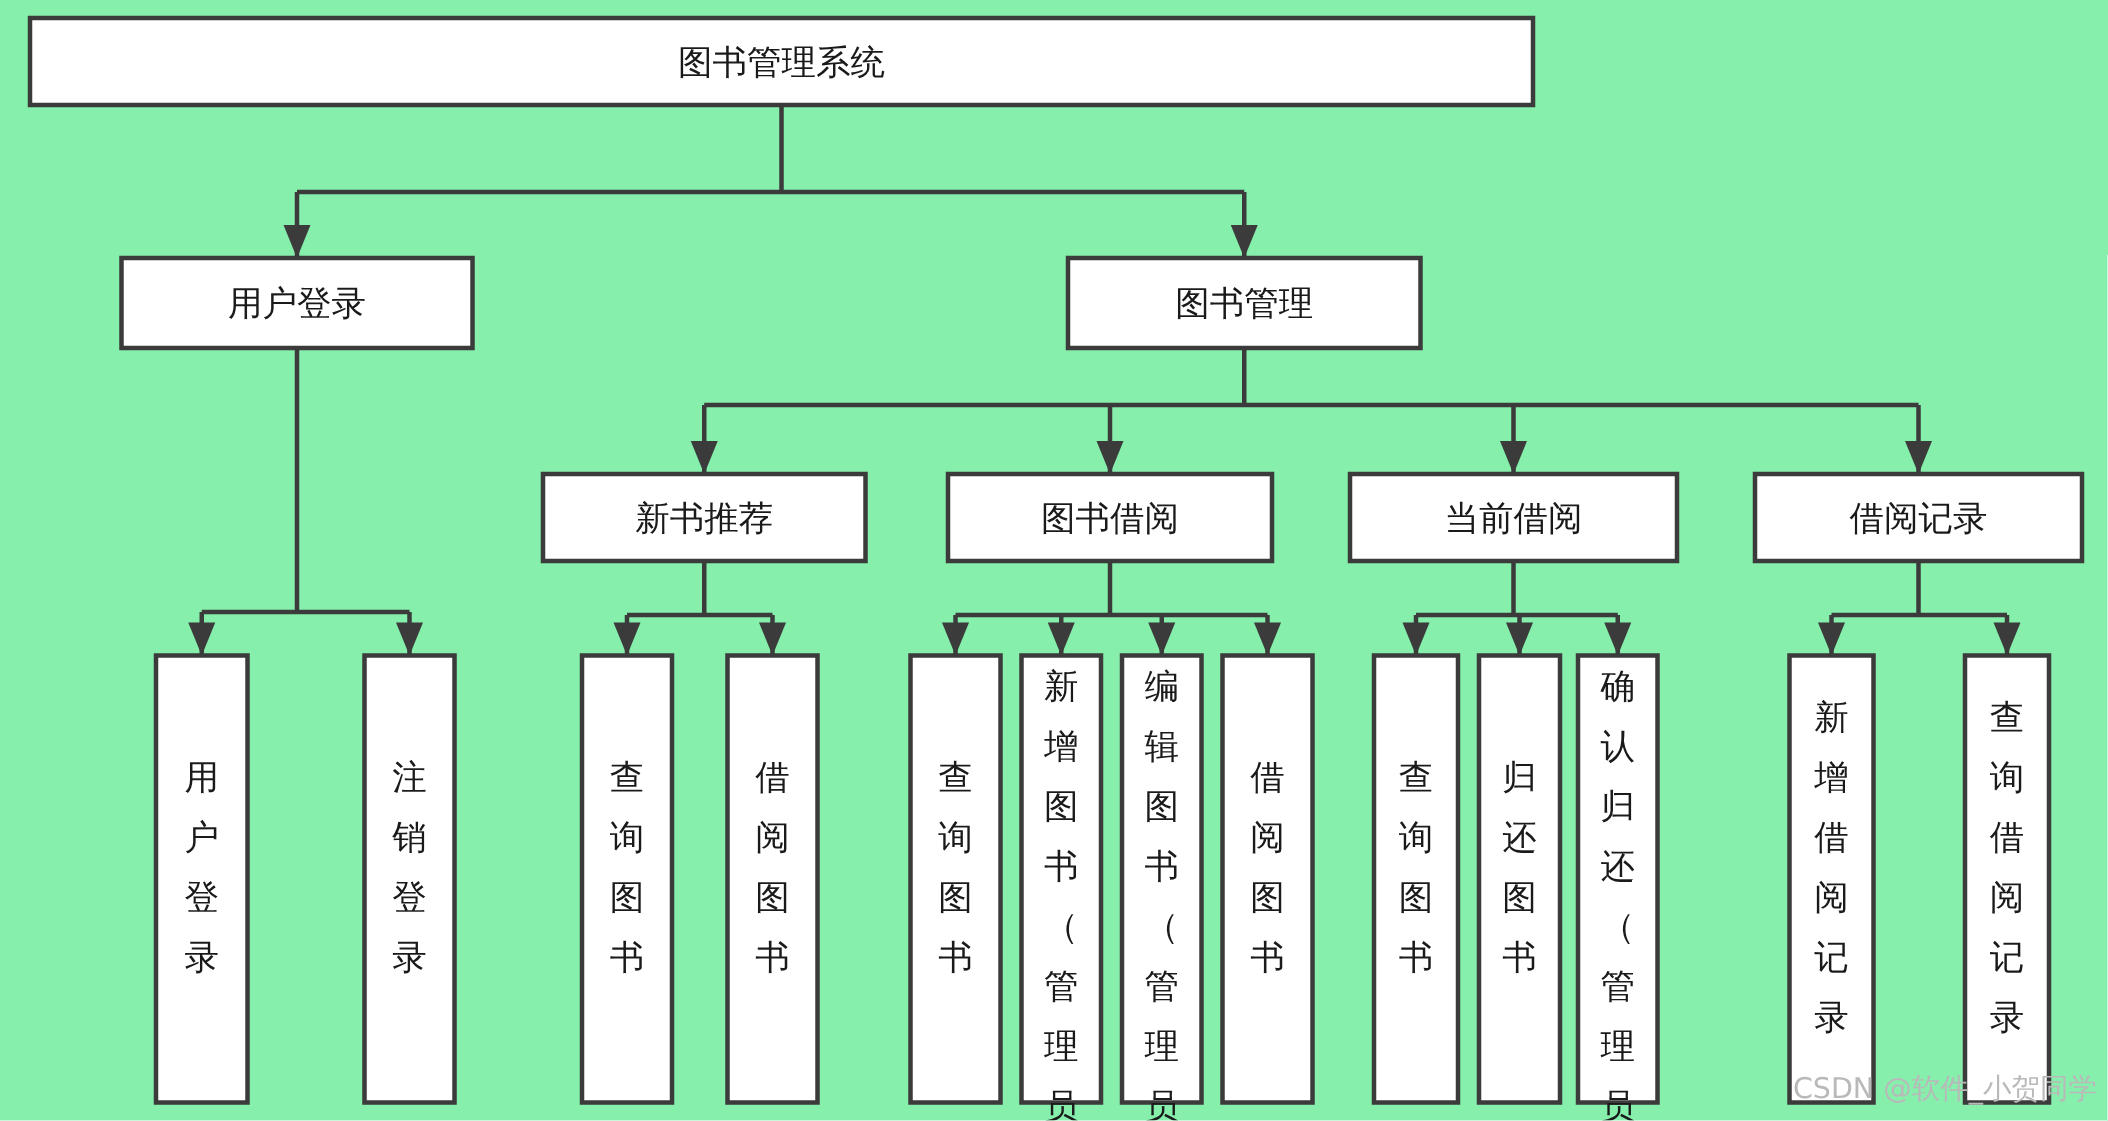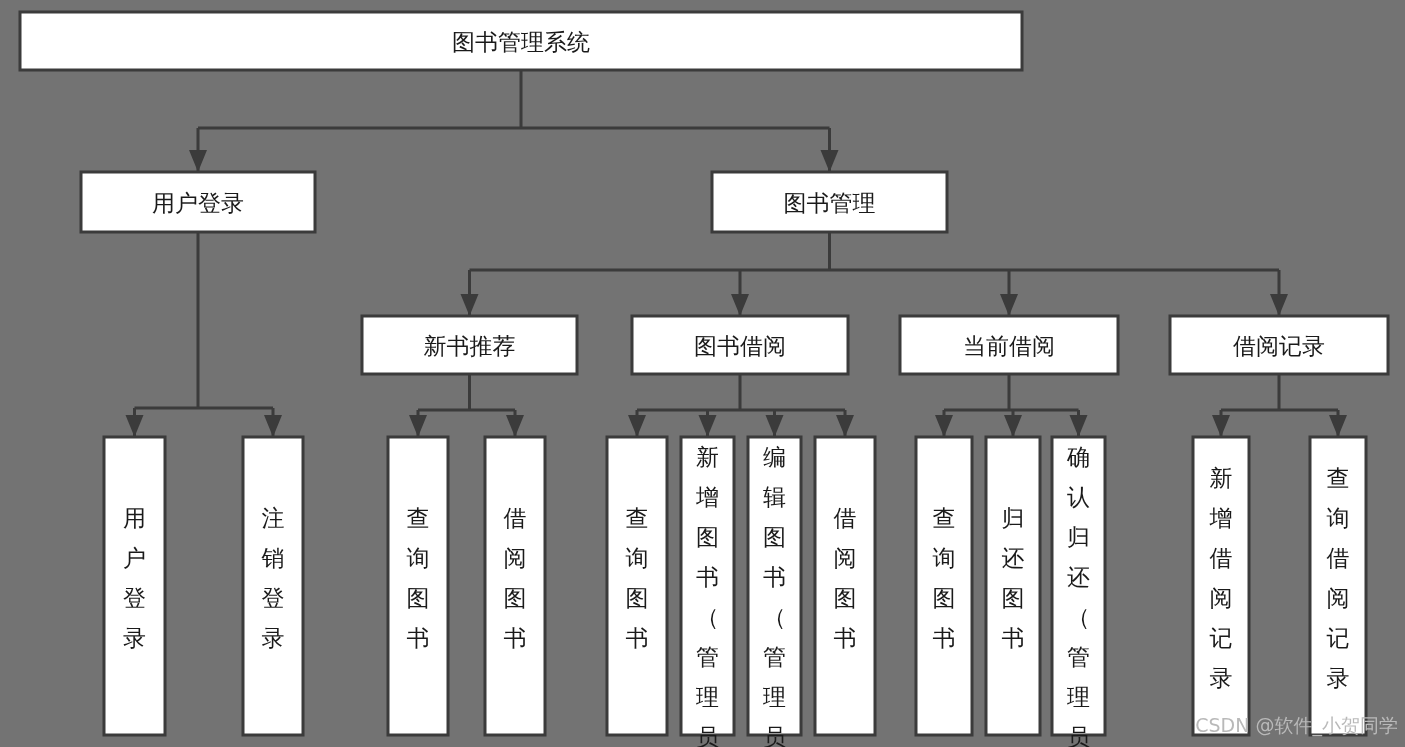--- a/index.html
+++ b/index.html
@@ -11,21 +11,21 @@
   body {
     width: 1405px;
     height: 747px;
     font-family: "DejaVu Sans", "Liberation Sans", sans-serif;
     overflow: hidden;
   }
   #diagram-root {
     position: relative;
     width: 1405px;
     height: 747px;
-    background: #737373;
+    background: #86efac;
   }
   svg.diagram {
     display: block;
     width: 1405px;
     height: 747px;
   }
   .node-box {
     fill: #ffffff;
     stroke: #3b3b3b;
     stroke-width: 3;

